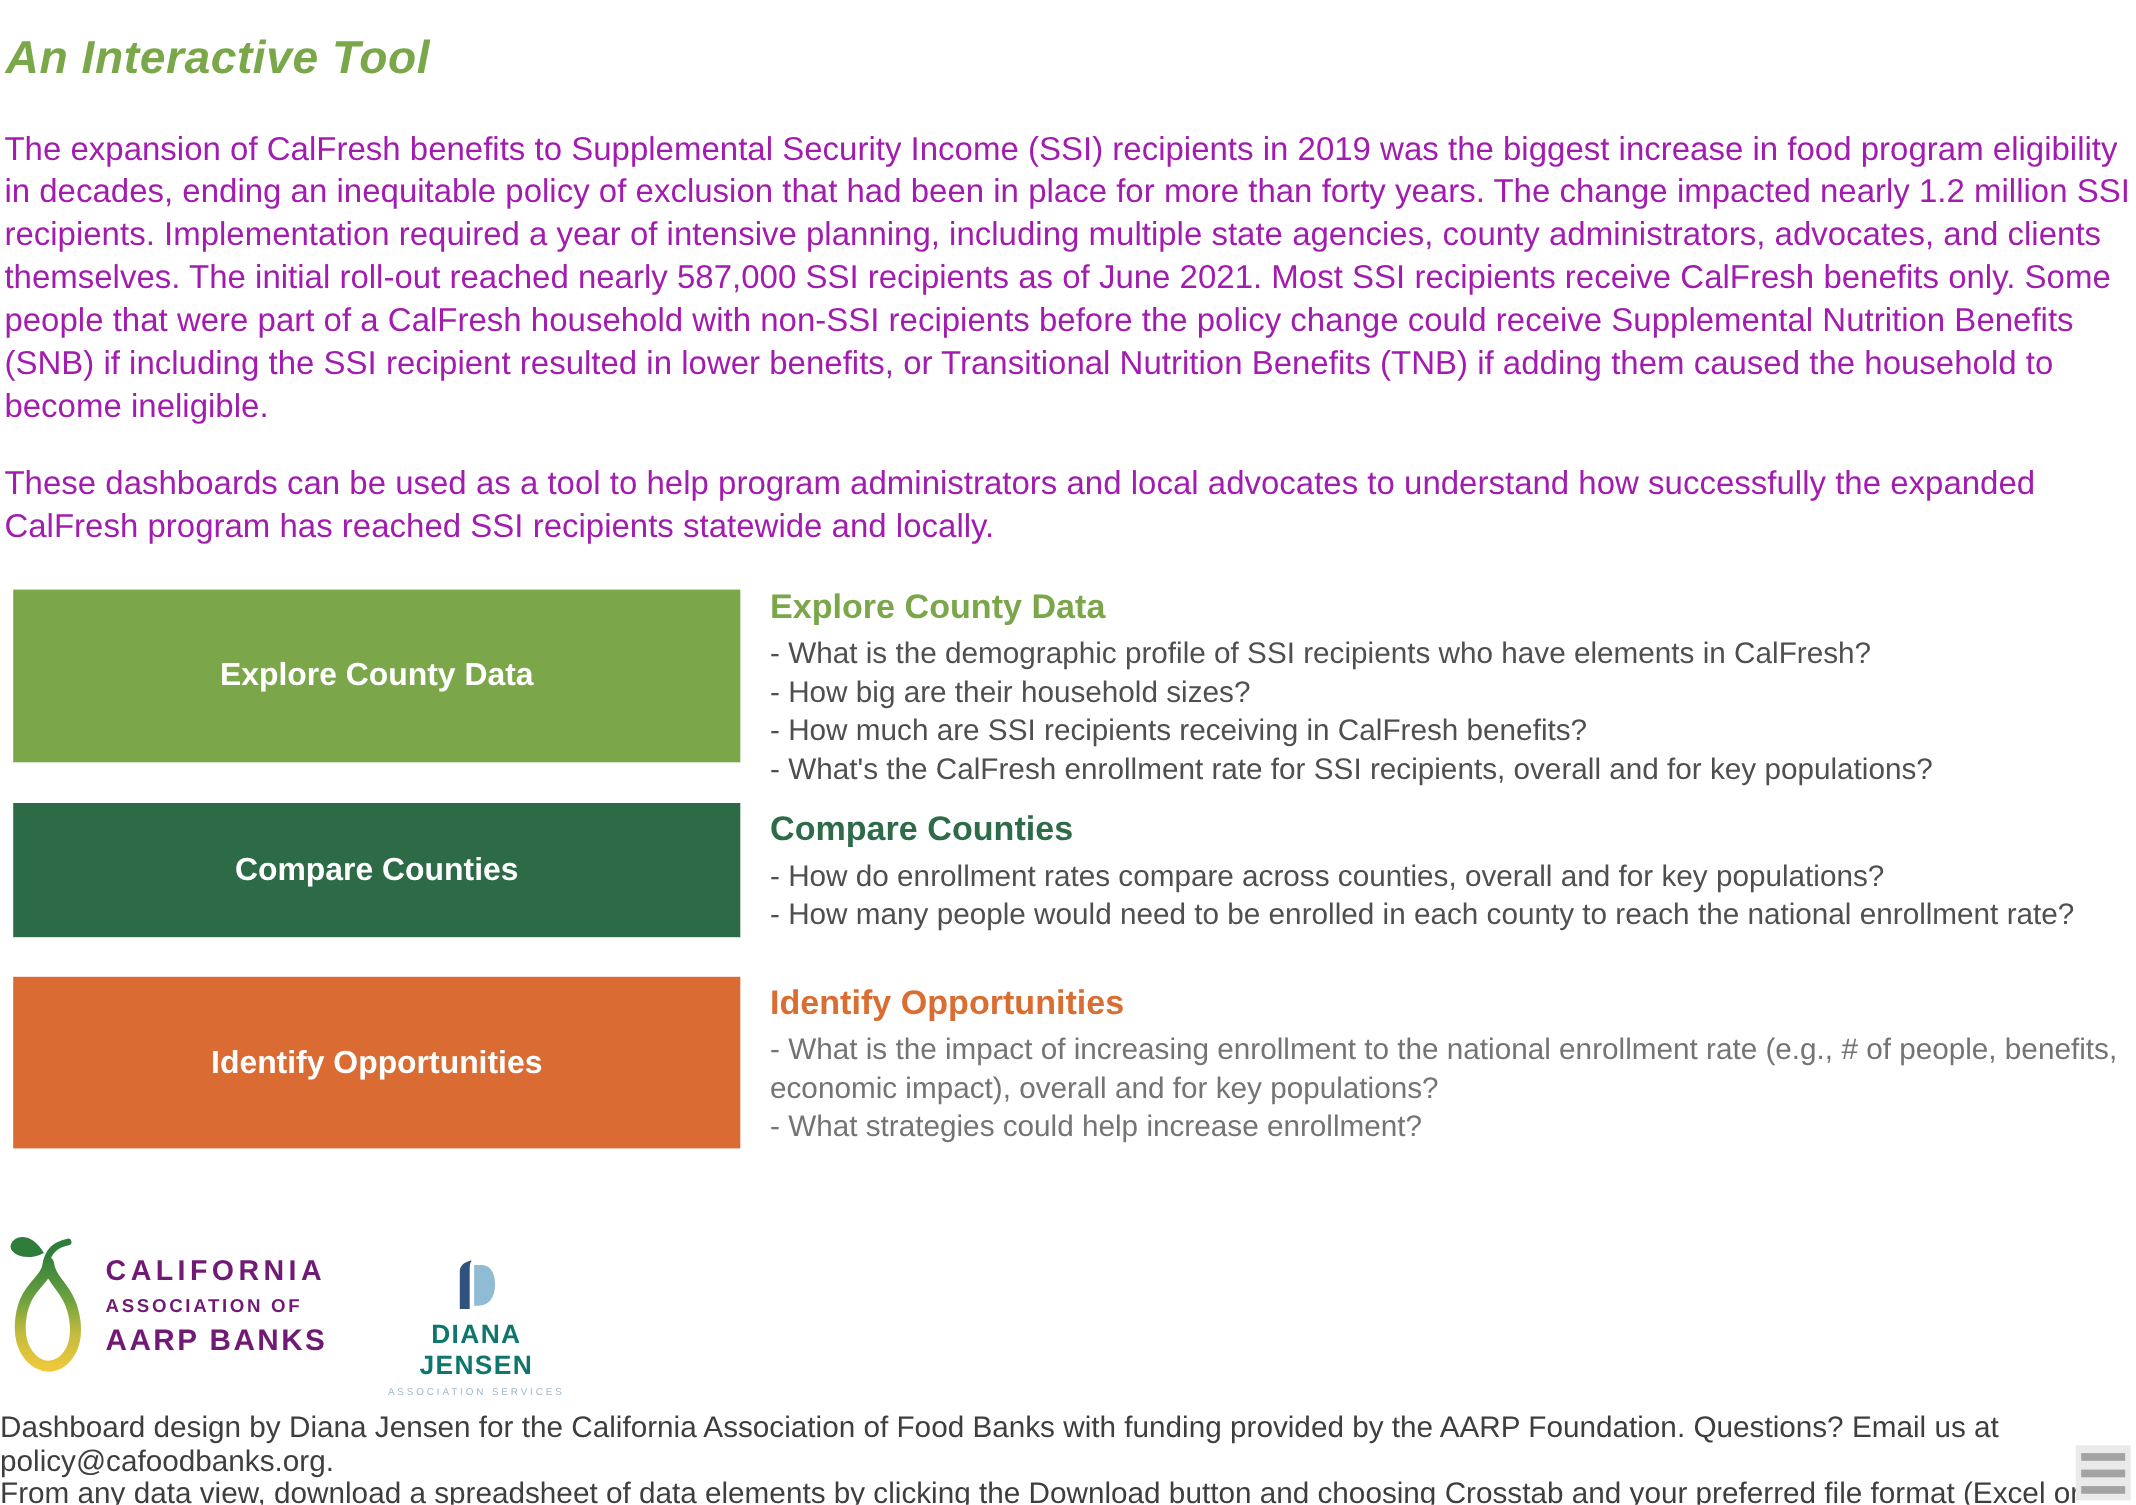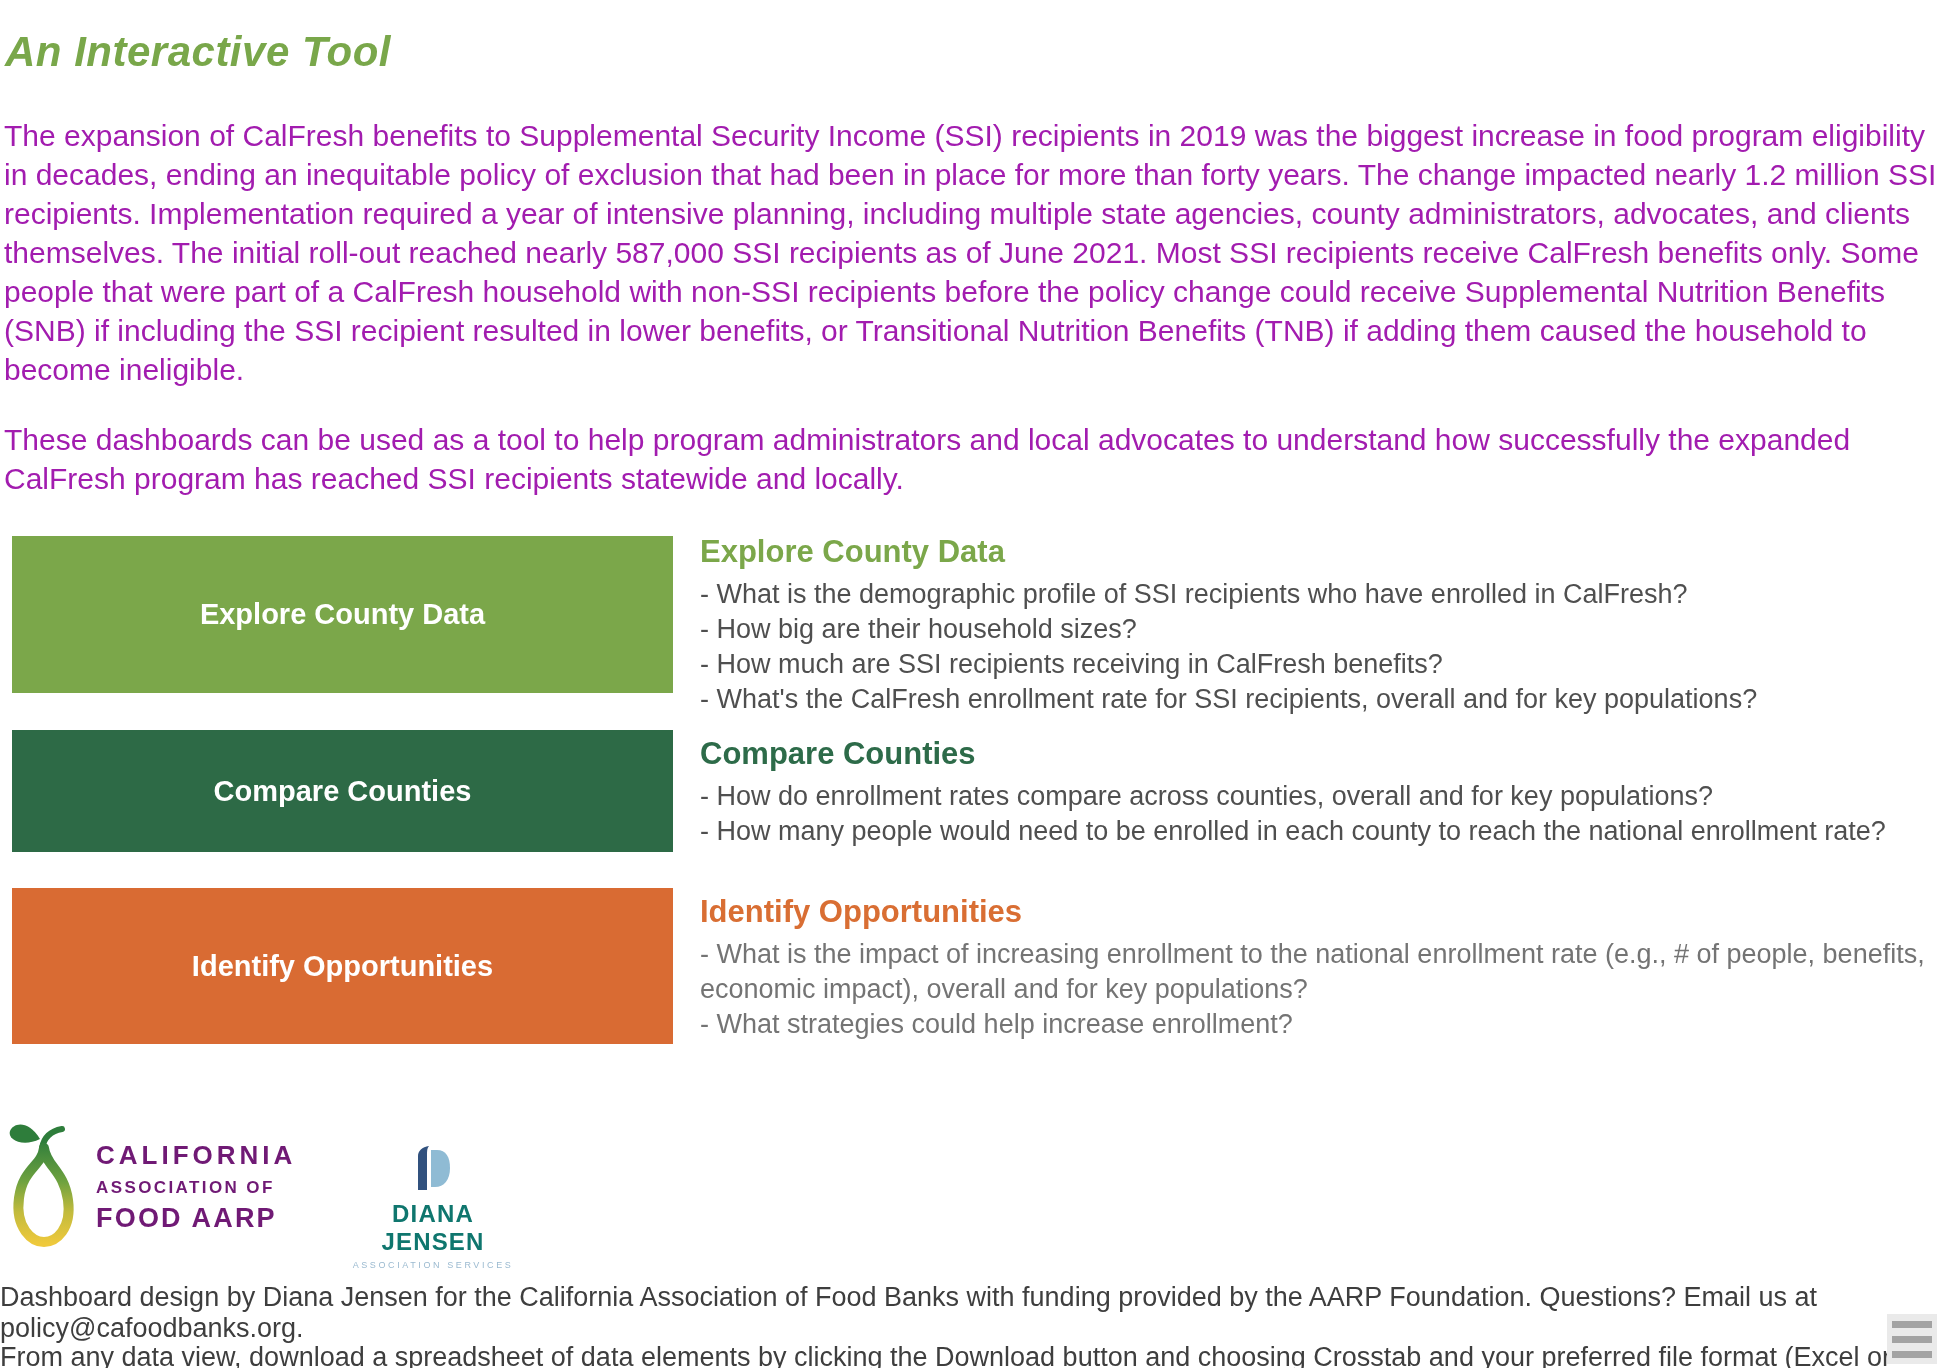--- a/index.html
+++ b/index.html
@@ -81,21 +81,21 @@
   <div class="nav-block nav-block-2" style="background-color: rgb(45, 106, 70);">
     <span>Compare Counties</span>
   </div>
   <div class="nav-block nav-block-3" style="background-color: rgb(217, 107, 51);">
     <span>Identify Opportunities</span>
   </div>
 
   <div class="desc desc-1">
     <h2 style="color: rgb(123, 167, 74);">Explore County Data</h2>
     <div class="bullets">
-      <div>- What is the demographic profile of SSI recipients who have enrolled in CalFresh?</div>
+      <div>- What is the demographic profile of SSI recipients who have elements in CalFresh?</div>
       <div>- How big are their household sizes?</div>
       <div>- How much are SSI recipients receiving in CalFresh benefits?</div>
       <div>- What's the CalFresh enrollment rate for SSI recipients, overall and for key populations?</div>
     </div>
   </div>
 
   <div class="desc desc-2">
     <h2 style="color: rgb(45, 107, 73);">Compare Counties</h2>
     <div class="bullets">
       <div>- How do enrollment rates compare across counties, overall and for key populations?</div>
@@ -120,21 +120,21 @@
         <stop offset="1" stop-color="#EFC93C"></stop>
       </linearGradient>
     </defs>
     <path d="M34,23 C22,3 7,7 4,15 C1,23 16,32 34,23 Z" fill="#2E7D3B"></path>
     <path d="M36,32 C38,21 45,15 56,13" fill="none" stroke="#2E7D3B" stroke-width="6" stroke-linecap="round"></path>
     <path d="M38,32 C36,50 17,52 13,82 C9,112 26,126 38,126 C50,126 66,113 62,84 C58,55 40,50 38,32 Z" fill="none" stroke="url(#pearGrad)" stroke-width="10" stroke-linejoin="round" stroke-linecap="round"></path>
   </svg>
   <div class="cafb-text">
     <div class="cafb-line1">CALIFORNIA</div>
     <div class="cafb-line2">ASSOCIATION OF</div>
-    <div class="cafb-line3">FOOD AARP</div>
+    <div class="cafb-line3">AARP BANKS</div>
   </div>
 
   <div class="dj-logo">
     <svg class="dj-mono" width="34" height="48" viewBox="0 0 34 48">
       <path d="M13,2 C6,3 2,7 2,12 L2,46 L11,46 L11,11 C11,7 11,4 13,2 Z" fill="#31517E"></path>
       <path d="M15,6 L21,6 C30,6 34,13 34,24 C34,36 28,43 19,43 L15,43 Z" fill="#8FBBD4"></path>
     </svg>
     <div class="dj-name">DIANA JENSEN</div>
     <div class="dj-tagline">ASSOCIATION SERVICES</div>
   </div>

